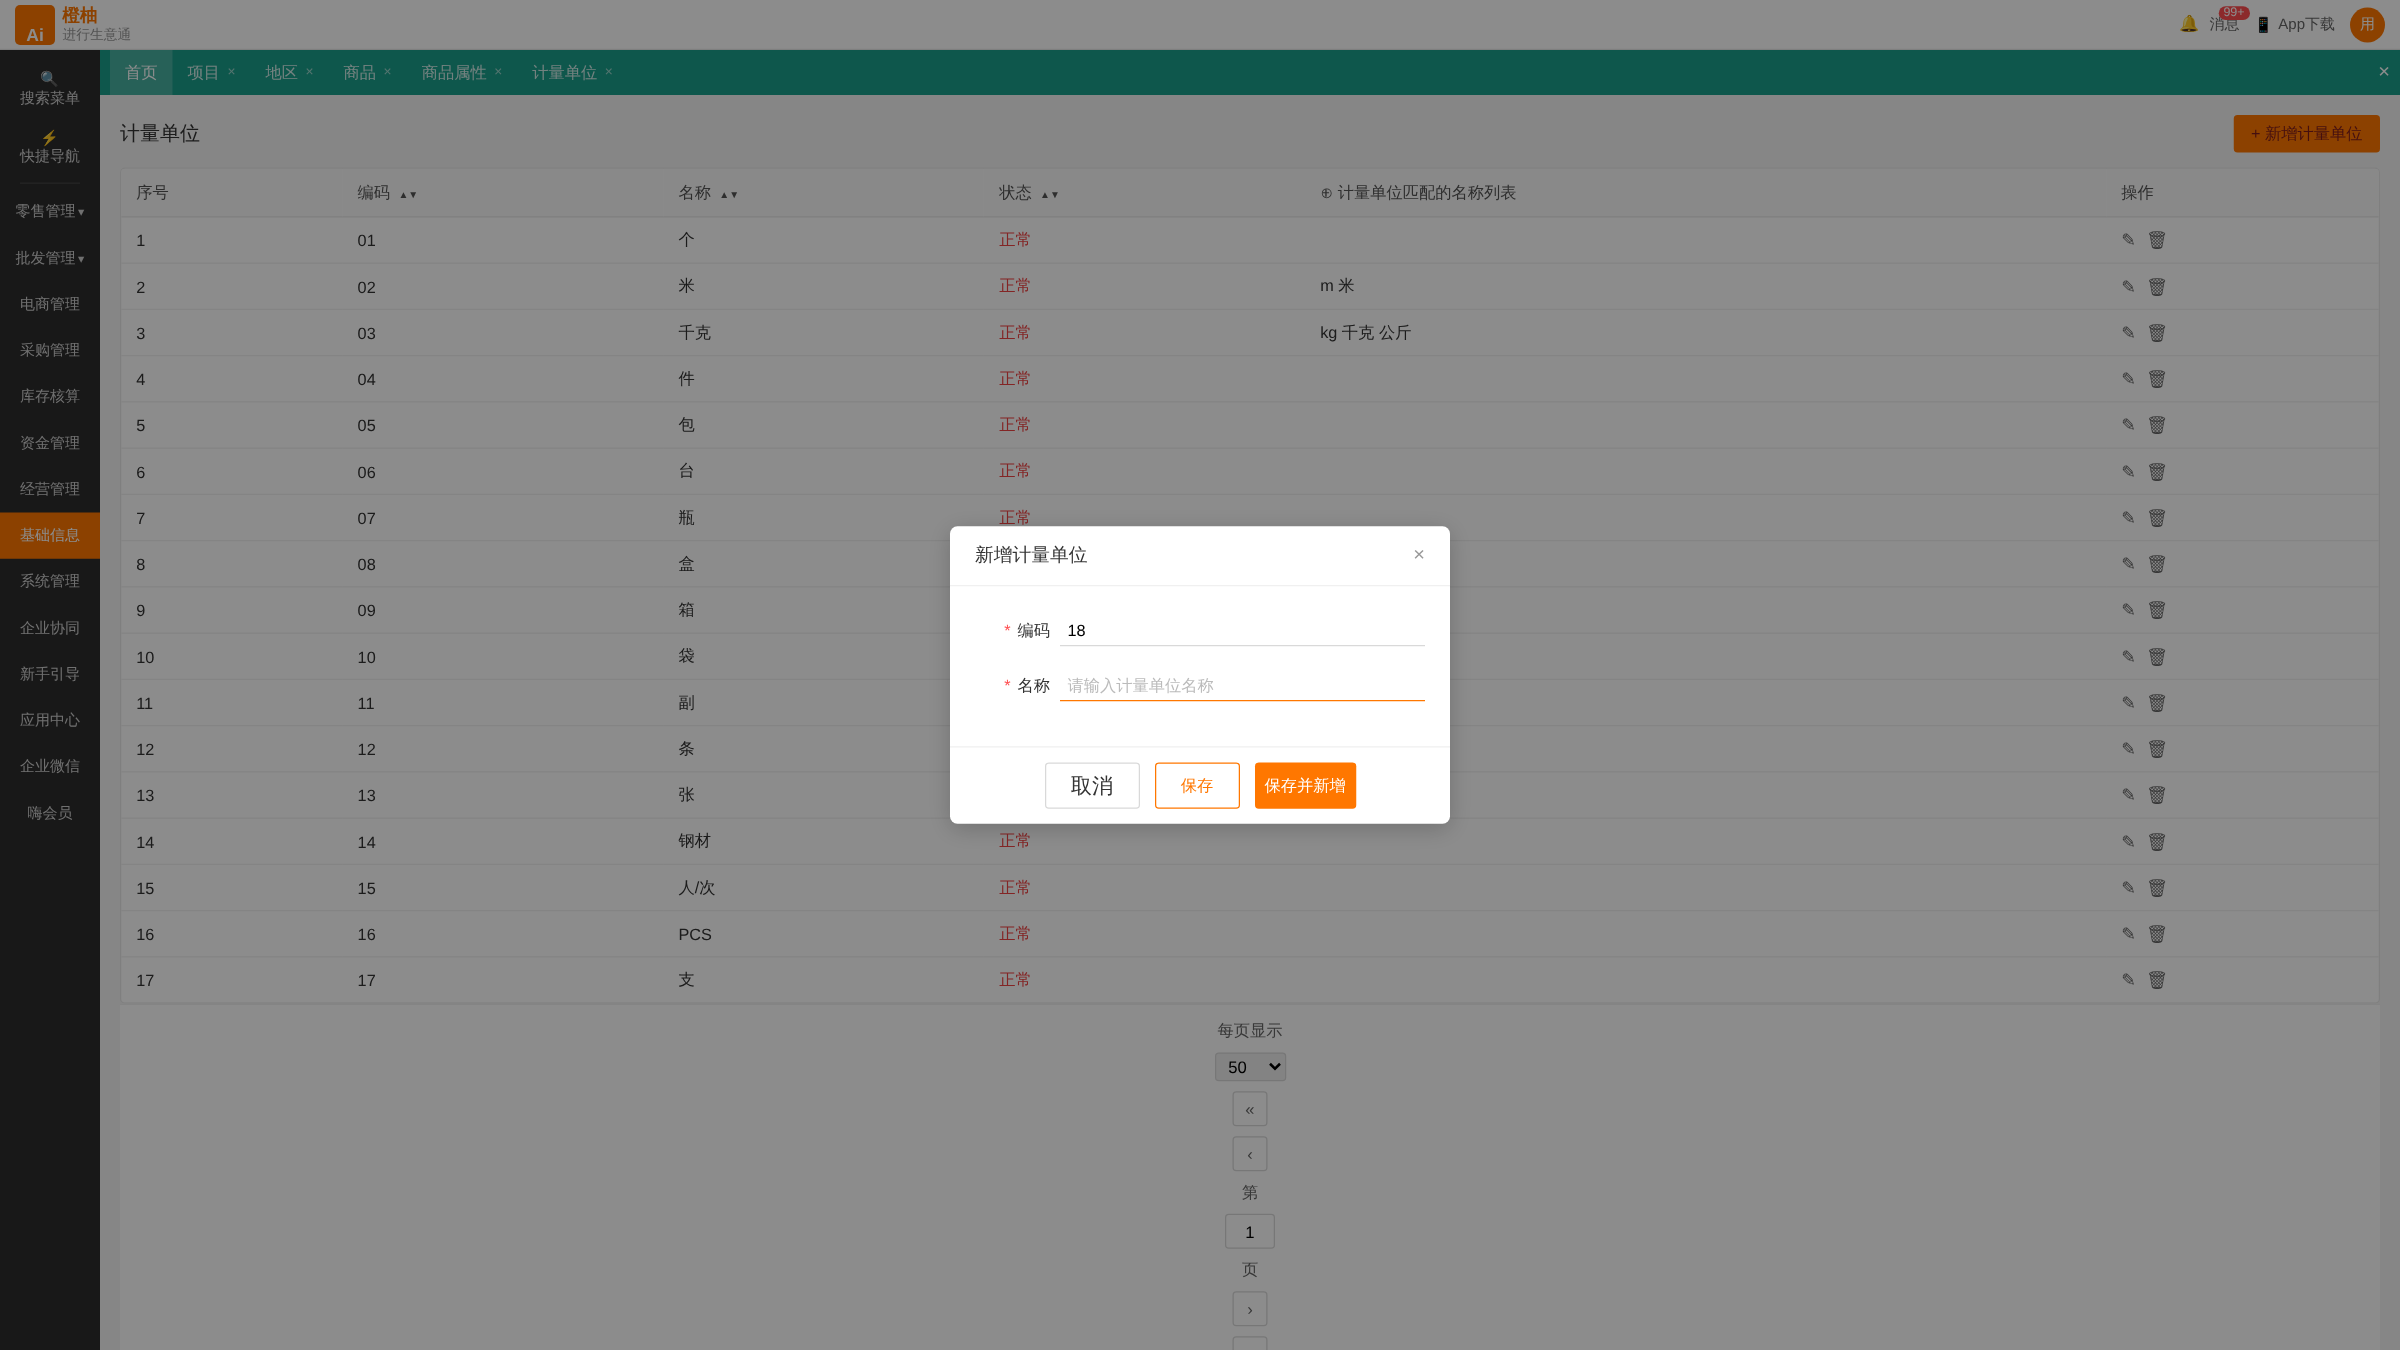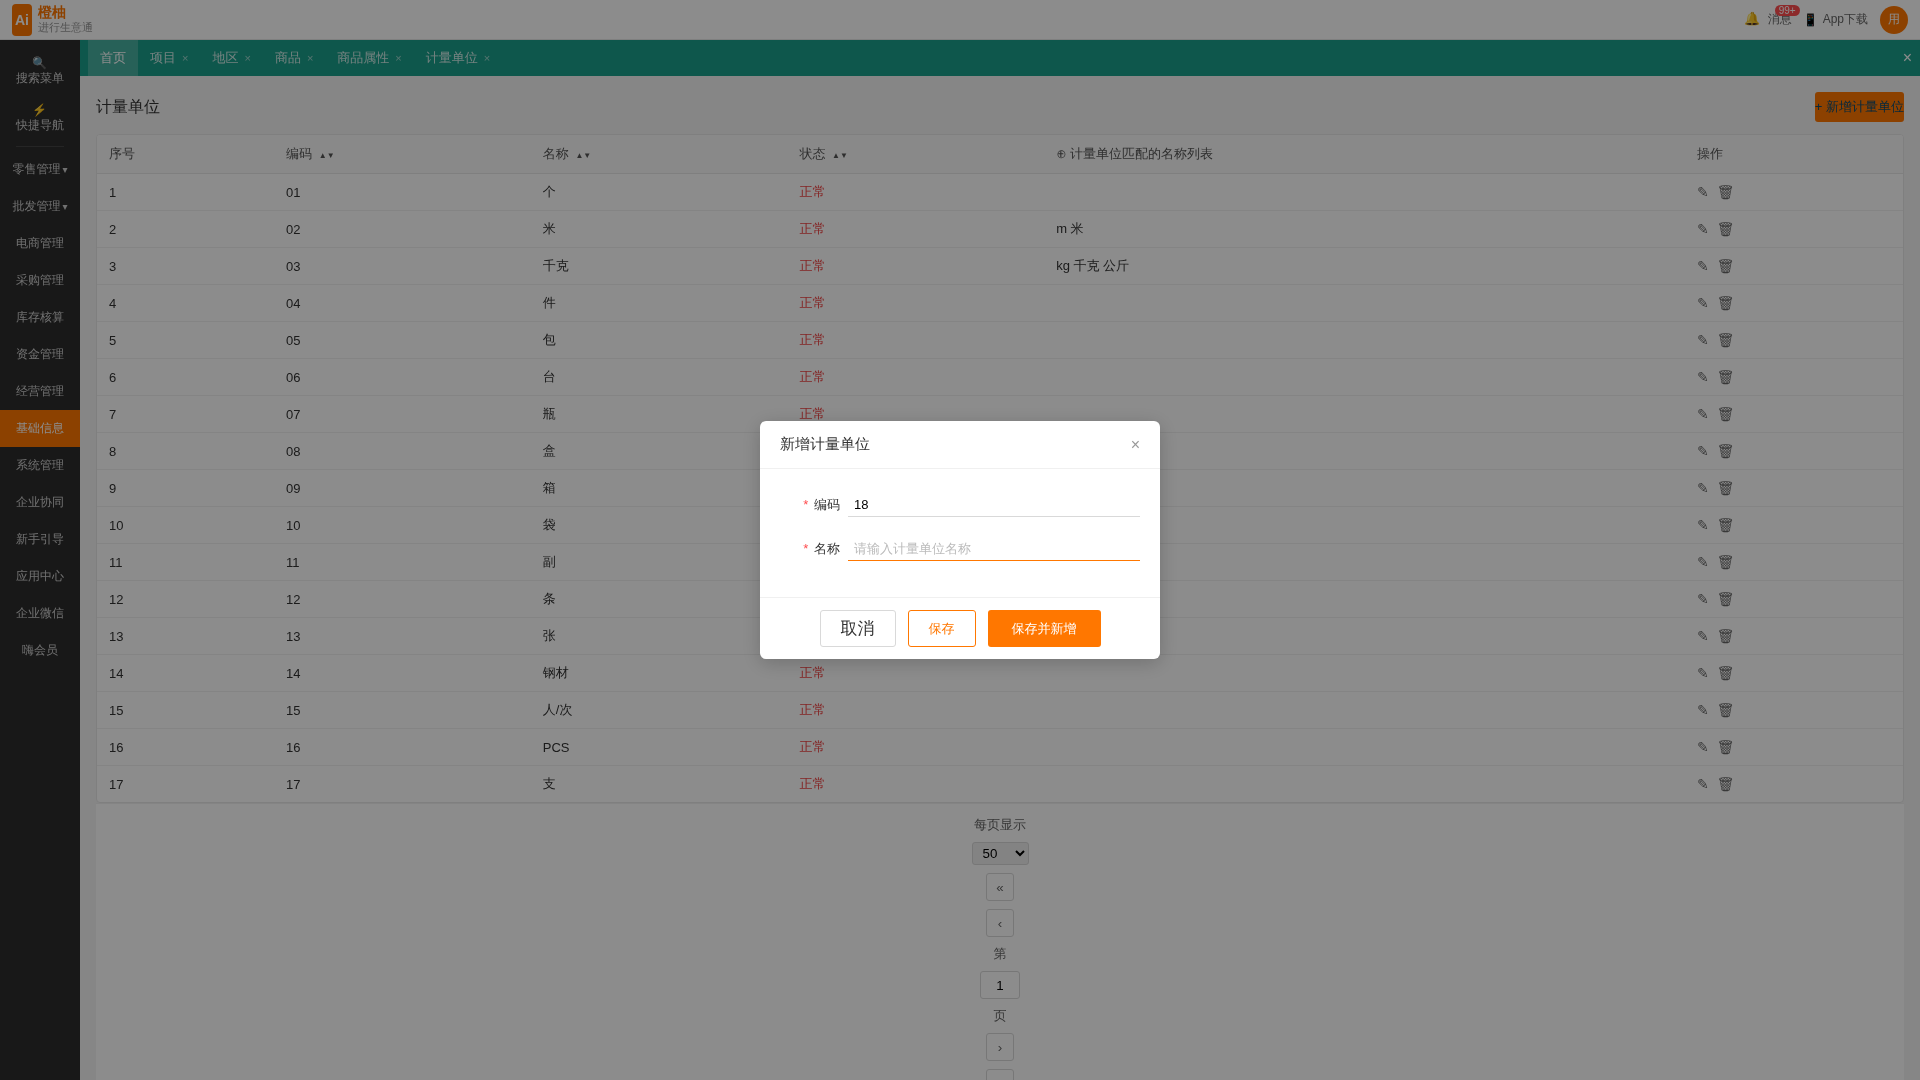--- a/index.html
+++ b/index.html
@@ -3,21 +3,21 @@
   <meta charset="utf-8">
   <style>
     * { box-sizing: border-box; margin: 0; padding: 0; }
     body { font-family: "Microsoft YaHei", "PingFang SC", Arial, sans-serif; font-size: 13px; background: #f0f2f5; color: #333; height: 1080px; width: 1920px; overflow: hidden; }
 
     
     .app-wrapper { display: flex; flex-direction: column; height: 1080px; width: 1920px; }
     .top-bar { height: 40px; background: #fff; border-bottom: 1px solid #e8e8e8; display: flex; align-items: center; justify-content: space-between; padding: 0 12px; flex-shrink: 0; }
     .top-bar-left { display: flex; align-items: center; gap: 8px; }
     .logo-area { display: flex; align-items: center; gap: 6px; }
-    .logo-icon { width: 20px; height: 32px; background: #ff7700; border-radius: 4px; display: flex; align-items: center; justify-content: center; color: white; font-weight: bold; font-size: 14px; }
+    .logo-icon { width: 32px; height: 32px; background: #ff7700; border-radius: 4px; display: flex; align-items: flex-end; justify-content: center; color: white; font-weight: bold; font-size: 14px; }
     .logo-text { color: #ff7700; font-size: 14px; font-weight: bold; line-height: 1.2; }
     .logo-sub { color: #999; font-size: 11px; }
     .top-bar-right { display: flex; align-items: center; gap: 12px; }
     .notification-badge { position: relative; cursor: pointer; }
     .badge-count { position: absolute; top: -6px; right: -8px; background: #ff4d4f; color: white; font-size: 10px; border-radius: 8px; padding: 0 4px; min-width: 16px; text-align: center; }
     .app-download { color: #666; font-size: 12px; cursor: pointer; display: flex; align-items: center; gap: 4px; }
     .avatar { width: 28px; height: 28px; background: #ff7700; border-radius: 50%; display: flex; align-items: center; justify-content: center; color: white; font-size: 12px; }
 
     .main-layout { display: flex; flex: 1; overflow: hidden; }
 
@@ -37,21 +37,21 @@
     
     .tab-bar { background: #1a9e8a; display: flex; align-items: center; padding: 0 8px; height: 36px; flex-shrink: 0; }
     .tab-item { display: flex; align-items: center; gap: 6px; padding: 0 12px; height: 44px; border-radius: 3px; cursor: pointer; font-size: 13px; color: rgba(255,255,255,0.8); }
     .tab-item.active { background: rgba(255,255,255,0.2); color: white; }
     .tab-close { font-size: 11px; cursor: pointer; opacity: 0.7; }
     .tab-close-bar { margin-left: auto; color: white; cursor: pointer; font-size: 16px; }
 
     
     .page-content { flex: 1; padding: 16px; overflow: auto; background: #f5f5f5; }
     .page-title { font-size: 16px; font-weight: 500; color: #333; margin-bottom: 12px; display: flex; align-items: center; justify-content: space-between; }
-    .add-btn { background: #ff7700; color: #0c4a6e; border: none; padding: 6px 0; border-radius: 3px; cursor: pointer; font-size: 13px; }
+    .add-btn { background: #ff7700; color: #7f1d1d; border: none; padding: 6px 14px; border-radius: 3px; cursor: pointer; font-size: 13px; }
 
     
     .table-wrapper { background: white; border-radius: 4px; overflow: hidden; border: 1px solid #e8e8e8; }
     table { width: 100%; border-collapse: collapse; }
     thead tr { background: #fafafa; }
     th { padding: 10px 12px; text-align: left; font-weight: 500; color: #555; border-bottom: 1px solid #e8e8e8; font-size: 13px; white-space: nowrap; }
     td { padding: 9px 12px; border-bottom: 1px solid #f0f0f0; font-size: 13px; color: #333; }
     tr:last-child td { border-bottom: none; }
     .status-normal { color: #ef4444; }
     .action-btns { display: flex; gap: 8px; }
@@ -72,21 +72,21 @@
     .modal-body { padding: 24px 20px 16px; }
     .form-item { display: flex; align-items: center; margin-bottom: 20px; }
     .form-label { width: 60px; text-align: right; font-size: 13px; color: #333; flex-shrink: 0; margin-right: 8px; }
     .form-label .required { color: #ff4d4f; margin-right: 2px; }
     .form-input { flex: 1; border: none; border-bottom: 1px solid #d9d9d9; padding: 4px 6px; font-size: 13px; outline: none; }
     .form-input.active { border-bottom-color: #ff7700; }
     .form-input::placeholder { color: #bbb; }
     .modal-footer { padding: 12px 20px; display: flex; justify-content: center; gap: 12px; border-top: 1px solid #f0f0f0; }
     .btn-cancel { border: 1px solid #d9d9d9; background: white; color: #333; padding: 6px 20px; border-radius: 3px; cursor: pointer; font-size: 17px; }
     .btn-save { border: 1px solid #ff7700; background: white; color: #ff7700; padding: 6px 20px; border-radius: 3px; cursor: pointer; font-size: 13px; }
-    .btn-save-new { border: none; background: #ff7700; color: white; padding: 6px 24px; border-radius: 3px; cursor: pointer; font-size: 13px; }
+    .btn-save-new { border: none; background: #ff7700; color: white; padding: 6px 8px; border-radius: 3px; cursor: pointer; font-size: 13px; }
 
     .th-sort { display: inline-flex; flex-direction: column; margin-left: 3px; font-size: 8px; line-height: 1; }
 
     
     ::-webkit-scrollbar { width: 4px; height: 4px; }
     ::-webkit-scrollbar-track { background: #f1f1f1; }
     ::-webkit-scrollbar-thumb { background: #ccc; border-radius: 2px; }
   </style>
 </head>
 <body>

